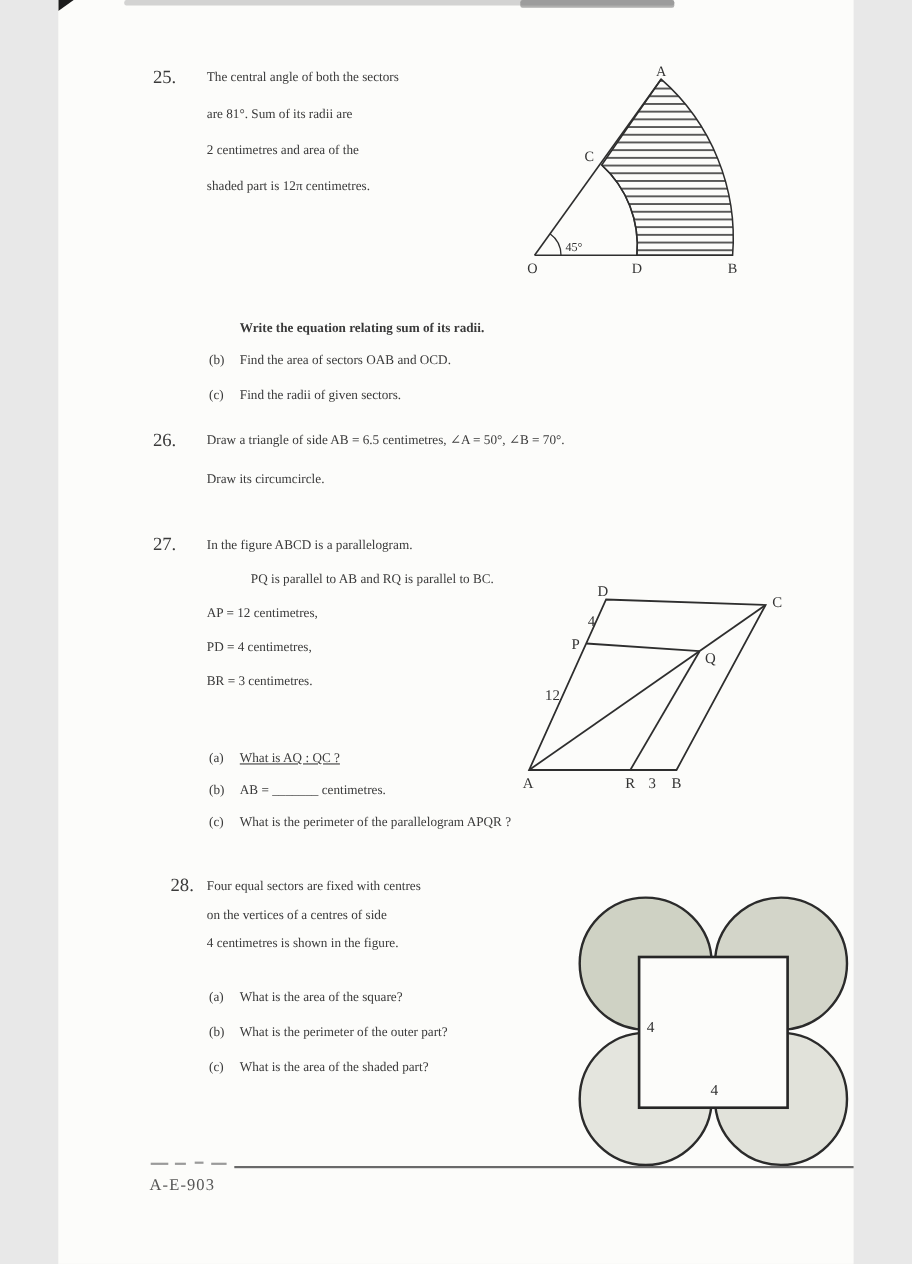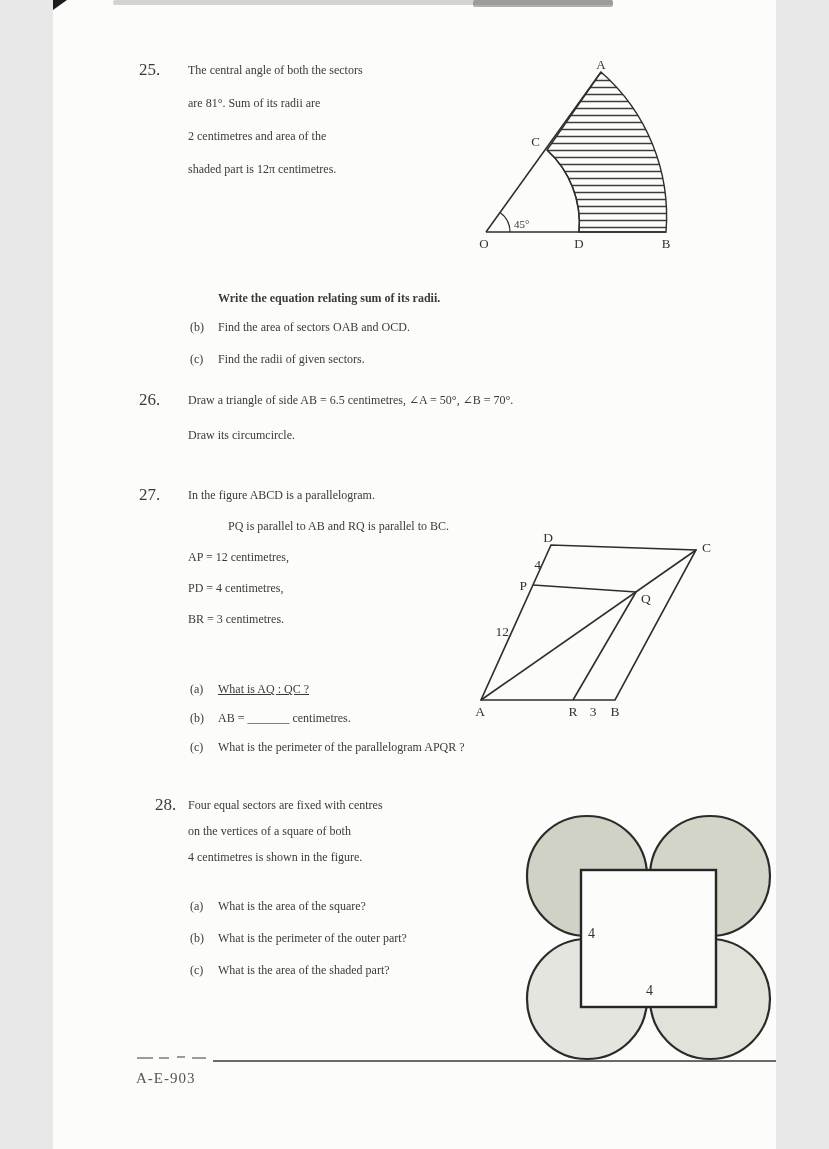--- a/index.html
+++ b/index.html
@@ -102,21 +102,21 @@
   </div>
   <div class="abs txt" style="left:137px;top:708px;">
     <span class="plbl">(b)</span><span>AB = </span><span>_______</span><span> centimetres.</span>
   </div>
   <div class="abs txt" style="left:137px;top:737px;">
     <span class="plbl">(c)</span><span>What is the perimeter of the parallelogram APQR ?</span>
   </div>
 
   <div class="abs txt qnum" style="left:102px;top:795px;">28.</div>
   <div class="abs txt" style="left:135px;top:795px;">Four equal sectors are fixed with centres</div>
-  <div class="abs txt" style="left:135px;top:821px;">on the vertices of a square of both</div>
+  <div class="abs txt" style="left:135px;top:821px;">on the vertices of a centres of side</div>
   <div class="abs txt" style="left:135px;top:847px;">4 centimetres is shown in the figure.</div>
 
   <div class="abs txt" style="left:137px;top:896px;">
     <span class="plbl">(a)</span><span>What is the area of the square?</span>
   </div>
   <div class="abs txt" style="left:137px;top:928px;">
     <span class="plbl">(b)</span><span>What is the perimeter of the outer part?</span>
   </div>
   <div class="abs txt" style="left:137px;top:960px;">
     <span class="plbl">(c)</span><span>What is the area of the shaded part?</span>

